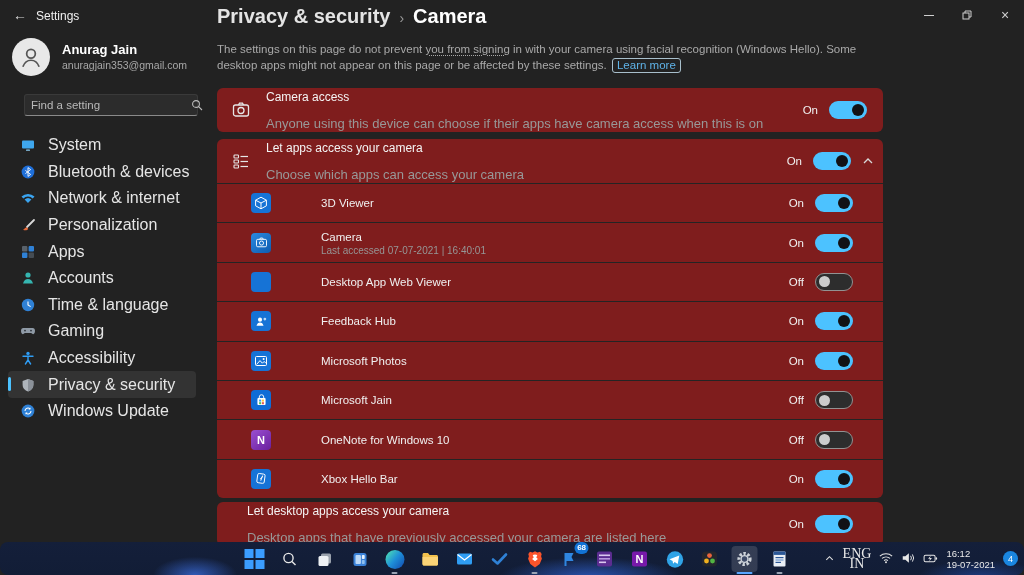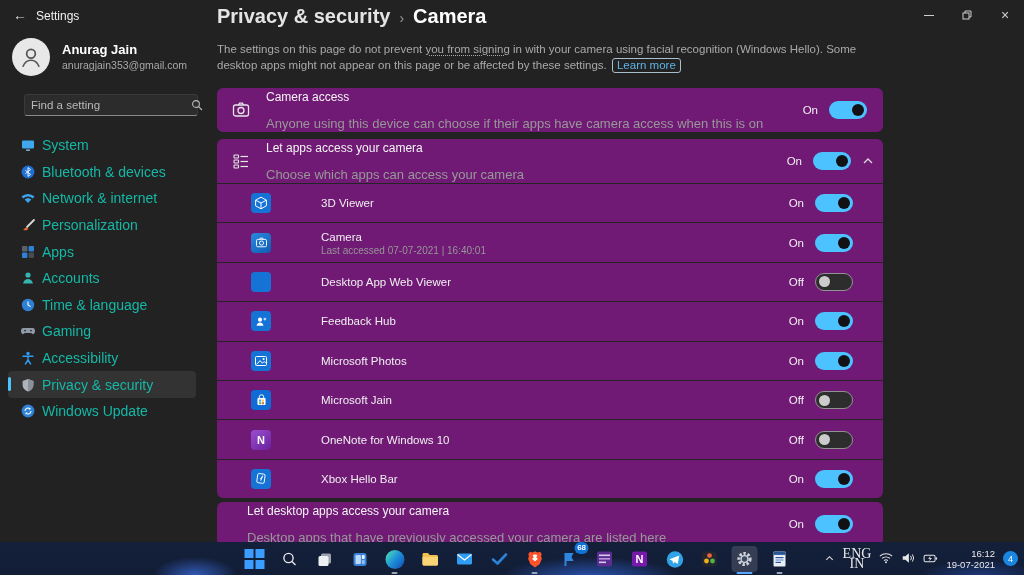--- a/index.html
+++ b/index.html
@@ -21,35 +21,35 @@
   .avatar { position:absolute; left:12px; top:6px; width:38px; height:38px; border-radius:50%; background:#e8e8e8; display:flex; align-items:center; justify-content:center; }
   .profile-name { position:absolute; left:62px; top:10px; font-size:13px; font-weight:bold; color:#fff; }
   .profile-email { position:absolute; left:62px; top:27px; font-size:10.5px; color:#a8a8a8; }
   .search-box { position:absolute; left:24px; top:62px; width:174px; height:22px; background:#2c2c2c; border:1px solid #3a3a3a; border-bottom:1px solid #8a8a8a; border-radius:3px; display:flex; align-items:center; }
   .search-box input { flex:1; background:transparent; border:none; outline:none; color:#cfcfcf; font-size:11.5px; padding:0 6px; font-family:inherit; }
   .search-box input::placeholder { color:#b9b9b9; }
   .search-glyph { margin-right:7px; display:flex; }
   .nav { position:absolute; top:100px; left:0; width:204px; }
   .nav-item { position:relative; height:26.6px; margin:0 8px; display:flex; align-items:center; border-radius:4px; cursor:default; }
   .nav-item .nicon { width:16px; height:16px; margin-left:12px; display:flex; align-items:center; justify-content:center; }
-  .nav-item .nlabel { margin-left:6px; font-size:14px; color:#14b8a6; }
+  .nav-item .nlabel { margin-left:12px; font-size:16px; color:#e5e5e5; }
   .nav-item.selected { background:#333333; }
   .nav-item.selected::before { content:""; position:absolute; left:0px; top:6px; width:3px; height:14px; border-radius:2px; background:#4cc2ff; }
 
   
   .content { position:absolute; left:217px; top:32px; width:666px; bottom:33px; }
   .breadcrumb { position:absolute; left:0; top:-26px; display:flex; align-items:baseline; gap:9px; }
   .crumb-parent { font-size:20px; font-weight:600; color:#e4e4e4; }
   .crumb-sep { font-size:14px; color:#9a9a9a; }
   .crumb-title { font-size:20px; font-weight:700; color:#ffffff; }
   .desc { position:absolute; left:0; top:9px; width:672px; font-size:11.5px; line-height:16px; color:#a9a9a9; }
   .desc .ul { text-decoration:underline dotted; text-underline-offset:2px; }
   .learn-more { color:#5fb3e8; border:1px solid #a8bfcc; border-radius:3px; padding:0px 4px 1px; margin-left:2px; }
 
-  .card { position:absolute; left:0; width:666px; background:#701a75; border-radius:6px; }
+  .card { position:absolute; left:0; width:666px; background:#7f1d1d; border-radius:6px; }
   .row { position:relative; width:100%; }
   .row-icon { position:absolute; left:12px; top:50%; transform:translateY(-50%); width:24px; height:24px; display:flex; align-items:center; justify-content:center; }
   .row-text { position:absolute; left:49px; top:50%; transform:translateY(-50%); }
   .row-title { font-size:12px; color:#f4f4f4; }
   .row-sub { font-size:13px; color:#989898; margin-top:12px; }
   .row-right { position:absolute; top:50%; transform:translateY(-50%); display:flex; align-items:center; gap:11px; }
   .state-label { font-size:11.5px; color:#f0f0f0; }
 
   .toggle { position:relative; width:38px; height:18px; border-radius:10px; cursor:default; }
   .toggle.on { background:#4cc2ff; }
@@ -62,30 +62,31 @@
   .app-name { position:absolute; left:62px; top:50%; transform:translateY(-50%); font-size:11.5px; color:#f0f0f0;margin-left:42px; }
   .app-name .detail { display:block; font-size:10px; color:#969696; margin-top:2px; font-weight:normal; }
 
   
   .taskbar { position:absolute; left:0; right:0; bottom:0; height:33px;
     background:
       radial-gradient(60px 26px at 195px 33px, rgba(59,110,225,.75), rgba(59,110,225,0) 70%),
       radial-gradient(130px 30px at 590px 36px, rgba(47,98,210,.8), rgba(47,98,210,0) 70%),
       radial-gradient(90px 26px at 980px 36px, rgba(40,84,190,.55), rgba(40,84,190,0) 70%),
       linear-gradient(#141f3a,#121d36);
+    border-radius: 8px;
   }
   .tb-center { position:absolute; left:50.5%; transform:translateX(-50%); top:4px; display:flex; gap:9px; }
   .tb-icon { position:relative; width:26px; height:26px; border-radius:4px; display:flex; align-items:center; justify-content:center; }
   .tb-icon.running::after { content:""; position:absolute; bottom:-2px; left:50%; transform:translateX(-50%); width:6px; height:2.5px; border-radius:2px; background:#9aa4b5; }
   .tb-icon.active { background:rgba(255,255,255,0.14); }
   .tb-icon.active::after { content:""; position:absolute; bottom:-2px; left:50%; transform:translateX(-50%); width:16px; height:2.5px; border-radius:2px; background:#58a6ff; }
   .badge68 { position:absolute; top:-4px; right:-6px; min-width:14px; height:12px; padding:0 2px; border-radius:6px; background:#1273d6; color:#fff; font-size:8px; line-height:12px; text-align:center; font-weight:bold; }
   .tb-right { position:absolute; right:6px; top:0; height:33px; display:flex; align-items:center; gap:8px; }
   .lang { text-align:center; font-size:14px; line-height:10px; color:#eaeaea;font-family:Liberation Serif, serif; }
-  .clock { text-align:right; font-size:9.5px; line-height:11px; color:#eaeaea; }
+  .clock { text-align:left; font-size:9.5px; line-height:11px; color:#eaeaea; }
   .notif-badge { width:15px; height:15px; border-radius:50%; background:#1a86e0; color:#fff; font-size:9px; display:flex; align-items:center; justify-content:center; }
   .tb-chevron { display:flex; align-items:center; }
 
   .start-grid { display:grid; grid-template-columns:9px 9px; grid-template-rows:9px 9px; gap:1.5px; }
   .start-grid span { background:#3b9dff; }
 </style>
 </head>
 <body>
 
 <div class="screen">

